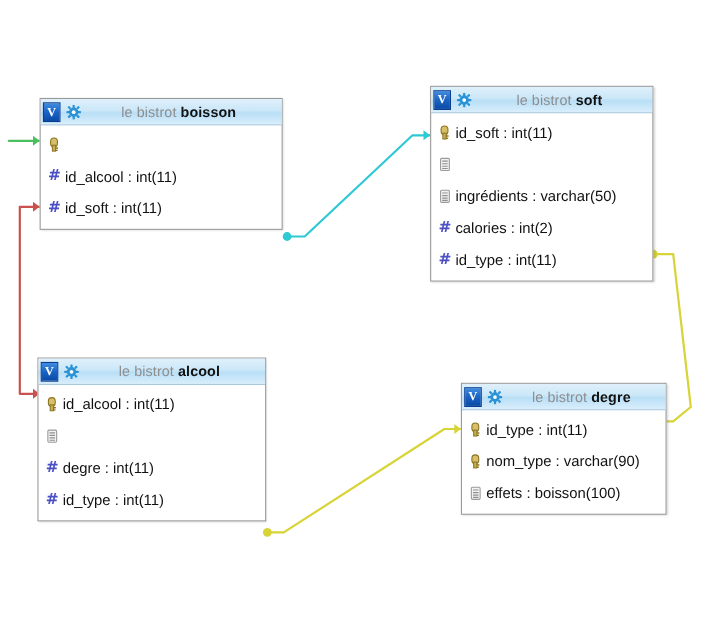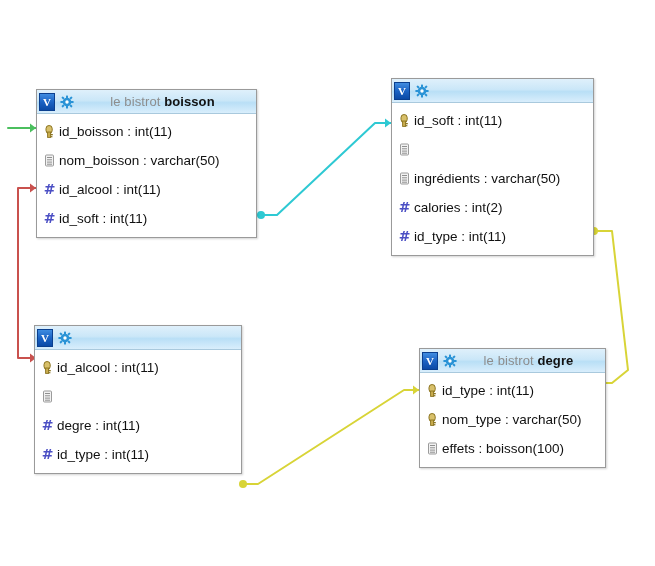--- a/index.html
+++ b/index.html
@@ -172,33 +172,20 @@
         <div class="entity-body">
           <div class="field">
             <div class="field-icon">
               <svg width="13" height="15" viewBox="0 0 13 15">
                 <rect x="3" y="1.5" width="6.2" height="8" rx="3.1" ry="3.1" fill="#d8c06a" stroke="#8a7320" stroke-width="1"></rect>
                 <rect x="4.6" y="8" width="3" height="5.4" fill="#c9ad4e" stroke="#8a7320" stroke-width="0.9"></rect>
                 <rect x="7.4" y="10" width="2.4" height="1.3" fill="#8a7320"></rect>
                 <rect x="7.4" y="12.1" width="2" height="1.2" fill="#8a7320"></rect>
               </svg>
             </div>
-            <div class="field-text">id_boisson : int(11)</div>
-          </div>
-          <div class="field">
-            <div class="field-icon">
-              <svg width="13" height="15" viewBox="0 0 13 15">
-                <rect x="2.5" y="2" width="8" height="11" rx="1" fill="#f2f2f2" stroke="#9b9b9b" stroke-width="1"></rect>
-                <line x1="4" y1="4.5" x2="9" y2="4.5" stroke="#8f8f8f" stroke-width="1"></line>
-                <line x1="4" y1="6.8" x2="9" y2="6.8" stroke="#8f8f8f" stroke-width="1"></line>
-                <line x1="4" y1="9.1" x2="9" y2="9.1" stroke="#8f8f8f" stroke-width="1"></line>
-                <line x1="4" y1="11.2" x2="9" y2="11.2" stroke="#8f8f8f" stroke-width="1"></line>
-              </svg>
-            </div>
-            <div class="field-text">nom_boisson : varchar(50)</div>
           </div>
           <div class="field">
             <div class="field-icon">
               <div class="hash-ico">#</div>
             </div>
             <div class="field-text">id_alcool : int(11)</div>
           </div>
           <div class="field">
             <div class="field-icon">
               <div class="hash-ico">#</div>
@@ -219,20 +206,21 @@
                 <rect x="10.4" y="6" width="3.2" height="2" rx="0.6"></rect>
                 <rect x="1.6" y="1.9" width="2.8" height="2" rx="0.6" transform="rotate(45 3 2.9)"></rect>
                 <rect x="9.6" y="9.9" width="2.8" height="2" rx="0.6" transform="rotate(45 11 10.9)"></rect>
                 <rect x="9.6" y="1.9" width="2.8" height="2" rx="0.6" transform="rotate(-45 11 2.9)"></rect>
                 <rect x="1.6" y="9.9" width="2.8" height="2" rx="0.6" transform="rotate(-45 3 10.9)"></rect>
               </g>
               <circle cx="7" cy="7" r="4.3" fill="#2a93d6"></circle>
               <circle cx="7" cy="7" r="1.7" fill="#ffffff"></circle>
             </svg>
           </div>
+          <div class="hdr-title"><span>le bistrot</span> <b>soft</b></div>
         </div>
         <div class="entity-body">
           <div class="field">
             <div class="field-icon">
               <svg width="13" height="15" viewBox="0 0 13 15">
                 <rect x="3" y="1.5" width="6.2" height="8" rx="3.1" ry="3.1" fill="#d8c06a" stroke="#8a7320" stroke-width="1"></rect>
                 <rect x="4.6" y="8" width="3" height="5.4" fill="#c9ad4e" stroke="#8a7320" stroke-width="0.9"></rect>
                 <rect x="7.4" y="10" width="2.4" height="1.3" fill="#8a7320"></rect>
                 <rect x="7.4" y="12.1" width="2" height="1.2" fill="#8a7320"></rect>
               </svg>
@@ -288,20 +276,21 @@
                 <rect x="10.4" y="6" width="3.2" height="2" rx="0.6"></rect>
                 <rect x="1.6" y="1.9" width="2.8" height="2" rx="0.6" transform="rotate(45 3 2.9)"></rect>
                 <rect x="9.6" y="9.9" width="2.8" height="2" rx="0.6" transform="rotate(45 11 10.9)"></rect>
                 <rect x="9.6" y="1.9" width="2.8" height="2" rx="0.6" transform="rotate(-45 11 2.9)"></rect>
                 <rect x="1.6" y="9.9" width="2.8" height="2" rx="0.6" transform="rotate(-45 3 10.9)"></rect>
               </g>
               <circle cx="7" cy="7" r="4.3" fill="#2a93d6"></circle>
               <circle cx="7" cy="7" r="1.7" fill="#ffffff"></circle>
             </svg>
           </div>
+          <div class="hdr-title"><span>le bistrot</span> <b>alcool</b></div>
         </div>
         <div class="entity-body">
           <div class="field">
             <div class="field-icon">
               <svg width="13" height="15" viewBox="0 0 13 15">
                 <rect x="3" y="1.5" width="6.2" height="8" rx="3.1" ry="3.1" fill="#d8c06a" stroke="#8a7320" stroke-width="1"></rect>
                 <rect x="4.6" y="8" width="3" height="5.4" fill="#c9ad4e" stroke="#8a7320" stroke-width="0.9"></rect>
                 <rect x="7.4" y="10" width="2.4" height="1.3" fill="#8a7320"></rect>
                 <rect x="7.4" y="12.1" width="2" height="1.2" fill="#8a7320"></rect>
               </svg>
@@ -368,21 +357,21 @@
           </div>
           <div class="field">
             <div class="field-icon">
               <svg width="13" height="15" viewBox="0 0 13 15">
                 <rect x="3" y="1.5" width="6.2" height="8" rx="3.1" ry="3.1" fill="#d8c06a" stroke="#8a7320" stroke-width="1"></rect>
                 <rect x="4.6" y="8" width="3" height="5.4" fill="#c9ad4e" stroke="#8a7320" stroke-width="0.9"></rect>
                 <rect x="7.4" y="10" width="2.4" height="1.3" fill="#8a7320"></rect>
                 <rect x="7.4" y="12.1" width="2" height="1.2" fill="#8a7320"></rect>
               </svg>
             </div>
-            <div class="field-text">nom_type : varchar(50)</div>
+            <div class="field-text">nom_type : varchar(90)</div>
           </div>
           <div class="field">
             <div class="field-icon">
               <svg width="13" height="15" viewBox="0 0 13 15">
                 <rect x="2.5" y="2" width="8" height="11" rx="1" fill="#f2f2f2" stroke="#9b9b9b" stroke-width="1"></rect>
                 <line x1="4" y1="4.5" x2="9" y2="4.5" stroke="#8f8f8f" stroke-width="1"></line>
                 <line x1="4" y1="6.8" x2="9" y2="6.8" stroke="#8f8f8f" stroke-width="1"></line>
                 <line x1="4" y1="9.1" x2="9" y2="9.1" stroke="#8f8f8f" stroke-width="1"></line>
                 <line x1="4" y1="11.2" x2="9" y2="11.2" stroke="#8f8f8f" stroke-width="1"></line>
               </svg>

